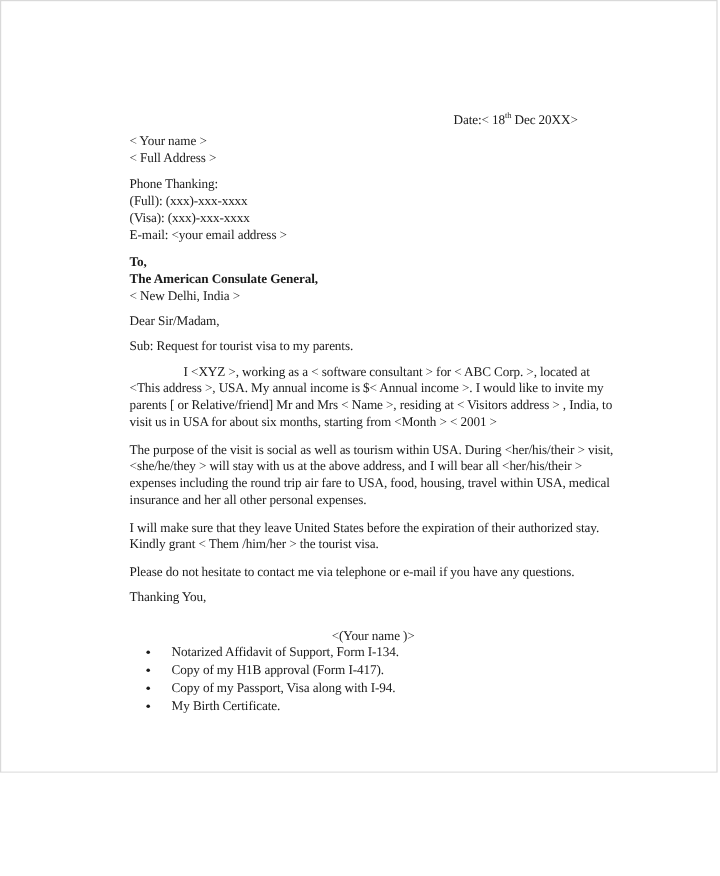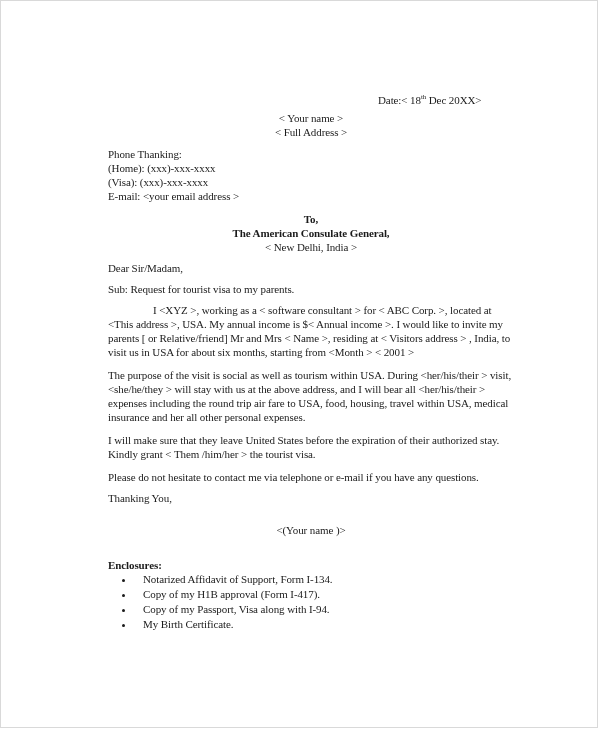--- a/index.html
+++ b/index.html
@@ -3,21 +3,21 @@
 <meta charset="utf-8">
 <style>
   html, body {
     margin: 0;
     padding: 0;
     background: #ffffff;
   }
   .page {
     position: relative;
     width: 598px;
-    height: 728px;
+    height: 644px;
     background: #ffffff;
     border: 1px solid #d9d9d9;
     box-sizing: border-box;
     font-family: "Liberation Serif", serif;
     font-size: 11px;
     line-height: 14px;
     color: #1b1b1b;
     letter-spacing: -0.1px;
     overflow: hidden;
   }
@@ -30,23 +30,23 @@
   .block { margin: 0; }
   .date-line {
     margin-left: 270px;
     white-space: nowrap;
   }
   .date-line sup {
     font-size: 7px;
     line-height: 0;
     vertical-align: super;
   }
-  .sender-block { margin-top: 4px; text-align: center; }
+  .sender-block { margin-top: 4px; }
   .phone-block { margin-top: 8px; }
-  .recipient-block { margin-top: 9px; text-align: center; }
+  .recipient-block { margin-top: 9px; }
   .bold { font-weight: bold; }
   .subject-line { margin-top: 7px; }
   .salutation { margin-top: 7px; }
   .para { margin: 7px 0 0 0; }
   .para-gap { margin-top: 9px; }
   .first-indent { text-indent: 45px; }
   .thanks { margin-top: 7px; font-family: Liberation Serif, serif; }
   .signature { margin-top: 18px; text-align: center; }
   .enclosures-heading { margin-top: 21px; font-weight: bold; }
   ul.enclosure-list {
@@ -67,21 +67,21 @@
 
     <div class="block date-line"><span>Date:&lt; 18</span><sup>th</sup><span> Dec 20XX&gt;</span></div>
 
     <div class="block sender-block">
       <div>&lt; Your name &gt;</div>
       <div>&lt; Full Address &gt;</div>
     </div>
 
     <div class="block phone-block">
       <div>Phone Thanking:</div>
-      <div>(Home): (xxx)-xxx-xxxx</div>
+      <div>(Full): (xxx)-xxx-xxxx</div>
       <div>(Visa): (xxx)-xxx-xxxx</div>
       <div>E-mail: &lt;your email address &gt;</div>
     </div>
 
     <div class="block recipient-block">
       <div class="bold">To,</div>
       <div class="bold">The American Consulate General,</div>
       <div>&lt; New Delhi, India &gt;</div>
     </div>
 
@@ -91,21 +91,20 @@
 
     <p class="para first-indent">I  &lt;XYZ &gt;, working as a  &lt; software consultant &gt; for  &lt; ABC Corp. &gt;, located at &lt;This address &gt;, USA. My annual income is $&lt; Annual income &gt;. I would like to invite my parents [ or Relative/friend]  Mr and Mrs &lt; Name &gt;, residing at &lt; Visitors address &gt; , India, to visit us in USA for about six months, starting from &lt;Month &gt; &lt; 2001 &gt;</p>
     <p class="para para-gap">The purpose of  the visit is social as well as tourism within USA. During &lt;her/his/their &gt; visit, &lt;she/he/they &gt; will stay with us at the above address, and I will bear all &lt;her/his/their &gt; expenses including the round trip air fare to USA, food, housing, travel within USA, medical insurance and her all other personal expenses.</p>
     <p class="para para-gap">I will make sure that they leave United States before the expiration of their authorized stay.  Kindly grant &lt; Them /him/her &gt; the tourist visa.</p>
     <p class="para para-gap">Please do not hesitate to contact me via telephone or e-mail if you have any questions.</p>
 
     <div class="block thanks">Thanking You,</div>
 
     <div class="block signature">&lt;(Your name )&gt;</div>
 
-    <div class="block enclosures-heading">Enclosures:</div>
     <ul class="enclosure-list">
       <li>Notarized Affidavit of Support, Form I-134.</li>
       <li>Copy of my H1B approval (Form I-417).</li>
       <li>Copy of my Passport, Visa along with I-94.</li>
       <li>My Birth Certificate.</li>
     </ul>
 
   </div>
 </div>
 

